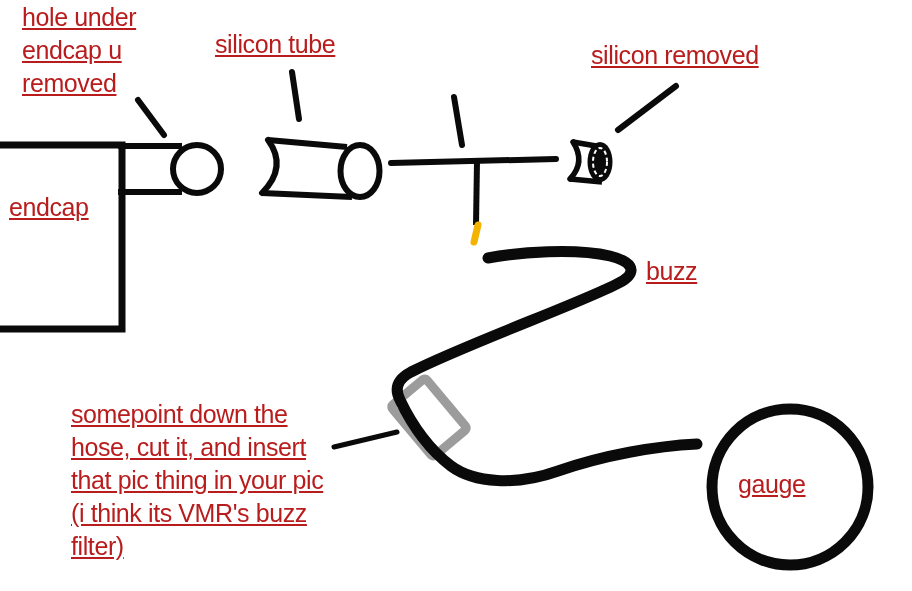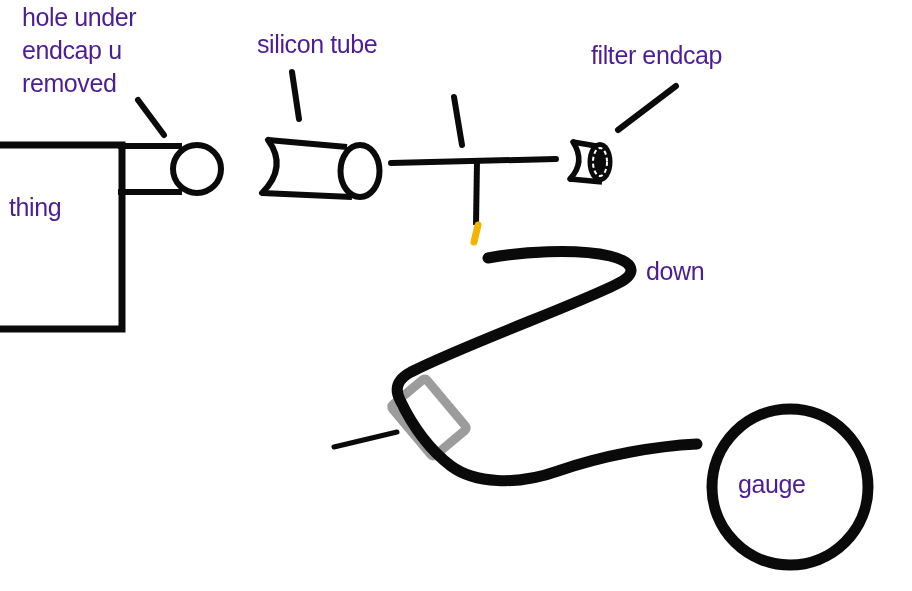--- a/index.html
+++ b/index.html
@@ -10,25 +10,26 @@
     background: #ffffff;
     overflow: hidden;
     font-family: "Liberation Sans", sans-serif;
   }
   #drawing {
     position: absolute;
     left: 0; top: 0;
   }
   .lbl {
     position: absolute;
-    color: #4c1d95;
+    color: #b91c1c;
     font-size: 25px;
     line-height: 33px;
     letter-spacing: -0.4px;
     white-space: pre-line;
+    text-decoration: underline;
   }
 </style>
 </head>
 <body>
 
 <div id="canvas">
 
   <svg id="drawing" width="912" height="591" viewBox="0 0 912 591">
 
     <rect x="-14" y="145" width="136" height="184" fill="none" stroke="#0a0a0a" stroke-width="7"></rect>
@@ -83,25 +84,30 @@
 
     <line x1="334" y1="447" x2="397" y2="432" stroke="#0a0a0a" stroke-width="5" stroke-linecap="round"></line>
 
     <circle cx="790" cy="487" r="78" fill="#ffffff" stroke="#0a0a0a" stroke-width="11"></circle>
   </svg>
 
   <div class="lbl" style="left:22px; top:1px;">hole under
 endcap u
 removed</div>
 
-  <div class="lbl" style="left:215px; top:28px;margin-left:42px;">silicon tube</div>
+  <div class="lbl" style="left:215px; top:28px;">silicon tube</div>
 
 
-  <div class="lbl" style="left:591px; top:39px;">filter endcap</div>
+  <div class="lbl" style="left:591px; top:39px;">silicon removed</div>
 
-  <div class="lbl" style="left:9px; top:191px;">thing</div>
+  <div class="lbl" style="left:9px; top:191px;">endcap</div>
 
-  <div class="lbl" style="left:646px; top:255px;">down</div>
+  <div class="lbl" style="left:646px; top:255px;">buzz</div>
 
+  <div class="lbl" style="left:71px; top:398px;">somepoint down the
+hose, cut it, and insert
+that pic thing in your pic
+(i think its VMR's buzz
+filter)</div>
 
   <div class="lbl" style="left:738px; top:468px;">gauge</div>
 
 </div>
 
 </body></html>

